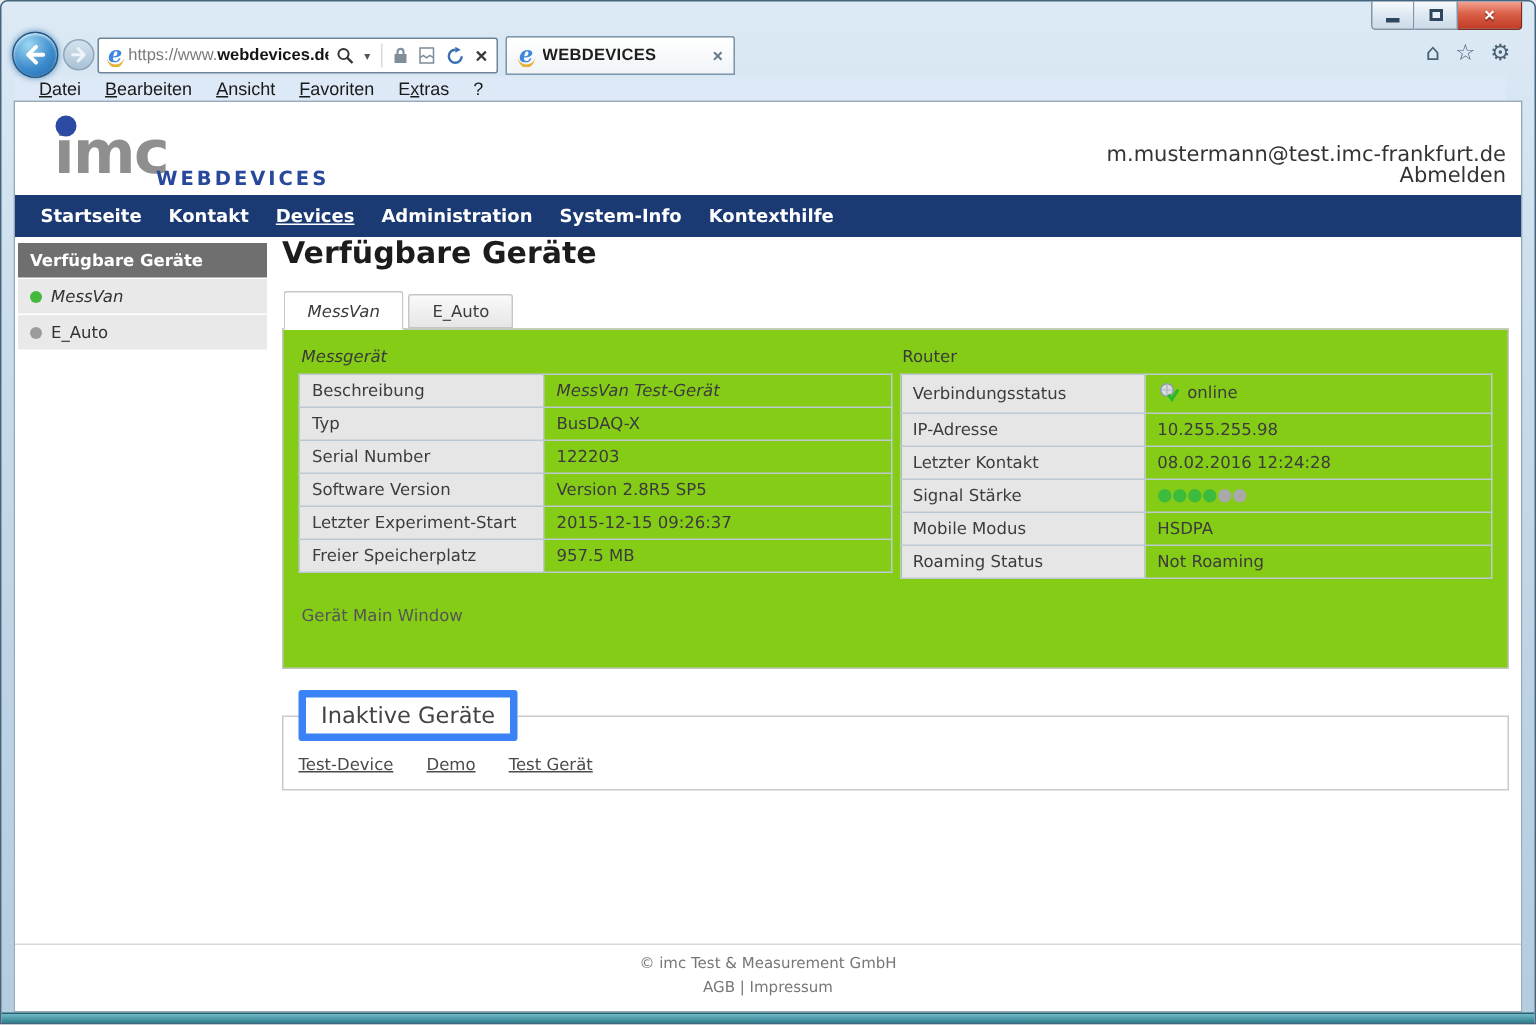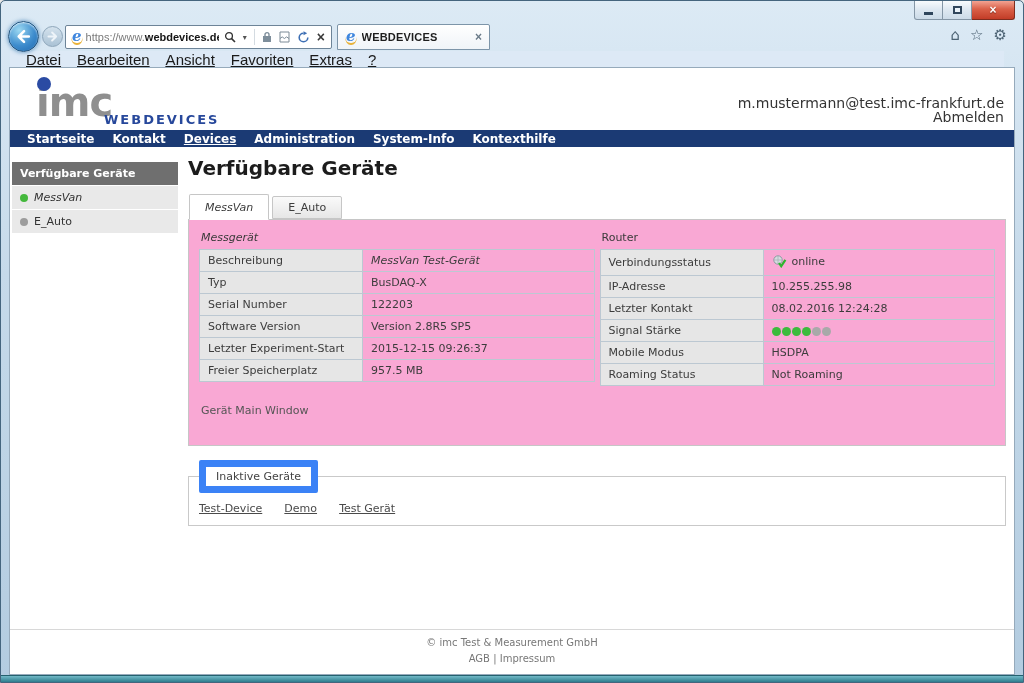--- a/index.html
+++ b/index.html
@@ -44,21 +44,21 @@
   .tab-ie{position:absolute;left:336px;top:23px;width:153px;height:26px;
     background:linear-gradient(#ffffff,#f0f4f8);border:1px solid #7d95a9;border-radius:2px 2px 0 0;
     display:flex;align-items:center;gap:5px;padding:0 7px;font-size:11px;color:#1e1e1e;z-index:2;}
   .tab-title{flex:1;white-space:nowrap;overflow:hidden;font-weight:bold;letter-spacing:.2px;}
   .tab-close{color:#6a7a88;font-size:12px;font-weight:bold;}
   .tr-icons{position:absolute;right:16px;top:25px;display:flex;gap:10px;
     font-size:15px;color:#4c6273;z-index:2;font-family:"DejaVu Sans",sans-serif;}
 
   
   .menubar{position:absolute;left:9px;top:50px;right:19px;height:16px;background:#dde9f6;
-    display:flex;align-items:center;padding-left:8px;font-size:15px;color:#1a1a1a;text-decoration:underline;}
+    display:flex;align-items:center;padding-left:8px;font-size:12px;color:#1a1a1a;}
   .menu-item{padding:0 8px;cursor:default;}
   .u{text-decoration:underline;}
 
   
   .page{position:absolute;left:8px;right:8px;top:66px;bottom:7px;background:#fff;
     border:1px solid #96aabb;overflow:hidden;font-family:"DejaVu Sans",sans-serif;color:#333;}
   .bottom-strip{position:absolute;left:0;right:0;bottom:0;height:7px;
     background:linear-gradient(180deg,#72b9c7,#2e7d8d);border-top:1px solid #24616e;}
 
   
@@ -66,54 +66,54 @@
   .logo{position:absolute;left:26px;top:16px;font-weight:bold;font-size:40px;line-height:36px;
     color:#8f8f8f;letter-spacing:-1px;}
   .logo-dot{position:absolute;left:1px;top:-7px;width:14px;height:14px;border-radius:50%;
     background:#2b4ba3;}
   .brand{position:absolute;left:94px;top:44px;font-size:13px;font-weight:bold;color:#27489b;
     letter-spacing:2px;}
   .user{position:absolute;right:10px;top:28px;text-align:right;font-size:14px;color:#333;line-height:14px;}
   .logout{display:block;color:#333;text-decoration:none;}
 
   
-  .site-nav{height:17px;background:#1b3a74;display:flex;align-items:center;padding-left:8px;}
+  .site-nav{height:28px;background:#1b3a74;display:flex;align-items:center;padding-left:8px;}
   .nav-item{color:#fff;font-size:12px;font-weight:bold;padding:0 9px;text-decoration:none;white-space:nowrap;}
   .nav-item.active{text-decoration:underline;}
 
   
   .sidebar{position:absolute;left:2px;top:94px;width:166px;font-size:11px;}
   .sb-title{background:#6f6f6f;color:#fff;font-weight:bold;padding:5px 8px;}
   .sb-item{background:#e9e9e9;padding:5px 8px;margin-top:1px;display:flex;align-items:center;gap:6px;color:#333;cursor:default;}
   .dot{width:8px;height:8px;border-radius:50%;flex:none;}
   .dot-green{background:#44b83c;}
   .dot-gray{background:#9c9c9c;}
   .ital{font-style:italic;}
 
   
   .main{position:absolute;left:178px;top:88px;right:8px;}
   .page-title{font-size:20px;font-weight:bold;color:#1c1c1c;margin:0 0 14px 0;}
   .tabs{display:flex;position:relative;z-index:2;padding-left:1px;}
   .tab{font-size:11px;color:#3c3c3c;padding:4px 15px;border:1px solid #c6c6c6;
     background:linear-gradient(#fafafa,#e6e6e6);margin-right:3px;border-radius:2px 2px 0 0;margin-top:2px;}
   .tab.active{background:#fff;border-bottom:1px solid #fff;margin-bottom:-1px;margin-top:0;padding-top:6px;}
-  .panel{border:1px solid #c6c6c6;background:#f9a8d4;padding:9px 10px 28px;min-height:222px;}
+  .panel{border:1px solid #c6c6c6;background:#84cc16;padding:9px 10px 28px;min-height:222px;}
   .tables{display:flex;gap:5px;}
   .tbl-block{flex:1;}
   .tbl-caption{font-size:11px;color:#3a3a3a;margin:2px 0 5px 2px;}
   table{width:100%;border-collapse:collapse;table-layout:fixed;font-size:11px;color:#3c3c3c;}
   td{border:1px solid #bcc8d2;padding:4px 8px;height:13px;overflow:hidden;white-space:nowrap;}
   td.lbl{background:#e6e6e6;}
   col.c-lbl{width:163px;}
   .online-wrap{display:inline-flex;align-items:center;gap:5px;}
   .sigdot{display:inline-block;width:9px;height:9px;border-radius:50%;margin-right:1px;vertical-align:middle;}
   .main-window-label{font-size:11px;color:#555;margin:18px 0 0 2px;}
   fieldset.inactive{border:1px solid #c9c9c9;margin:14px 0 0 0;padding:4px 10px 9px;}
-  fieldset.inactive legend{border:7px solid #3b82f6;background:#fff;padding:3px 10px;
-    font-size:11px;color:#444;border-radius:2px;margin-left:0;}
+  fieldset.inactive legend{border:5px solid #3b82f6;background:#fff;padding:3px 10px;
+    font-size:15px;color:#444;border-radius:2px;margin-left:0;}
   .inactive-links a{font-size:11px;color:#4a4a4a;margin-right:17px;text-decoration:underline;}
 
   
   .site-footer{position:absolute;left:0;right:0;bottom:0;border-top:1px solid #d8d8d8;
     text-align:center;padding:7px 0 9px;font-size:10px;color:#777;line-height:12px;}
   .footer-line2{margin-top:4px;}
   .footer-line2 a{color:#777;text-decoration:none;}
 </style>
 </head>
 <body>

